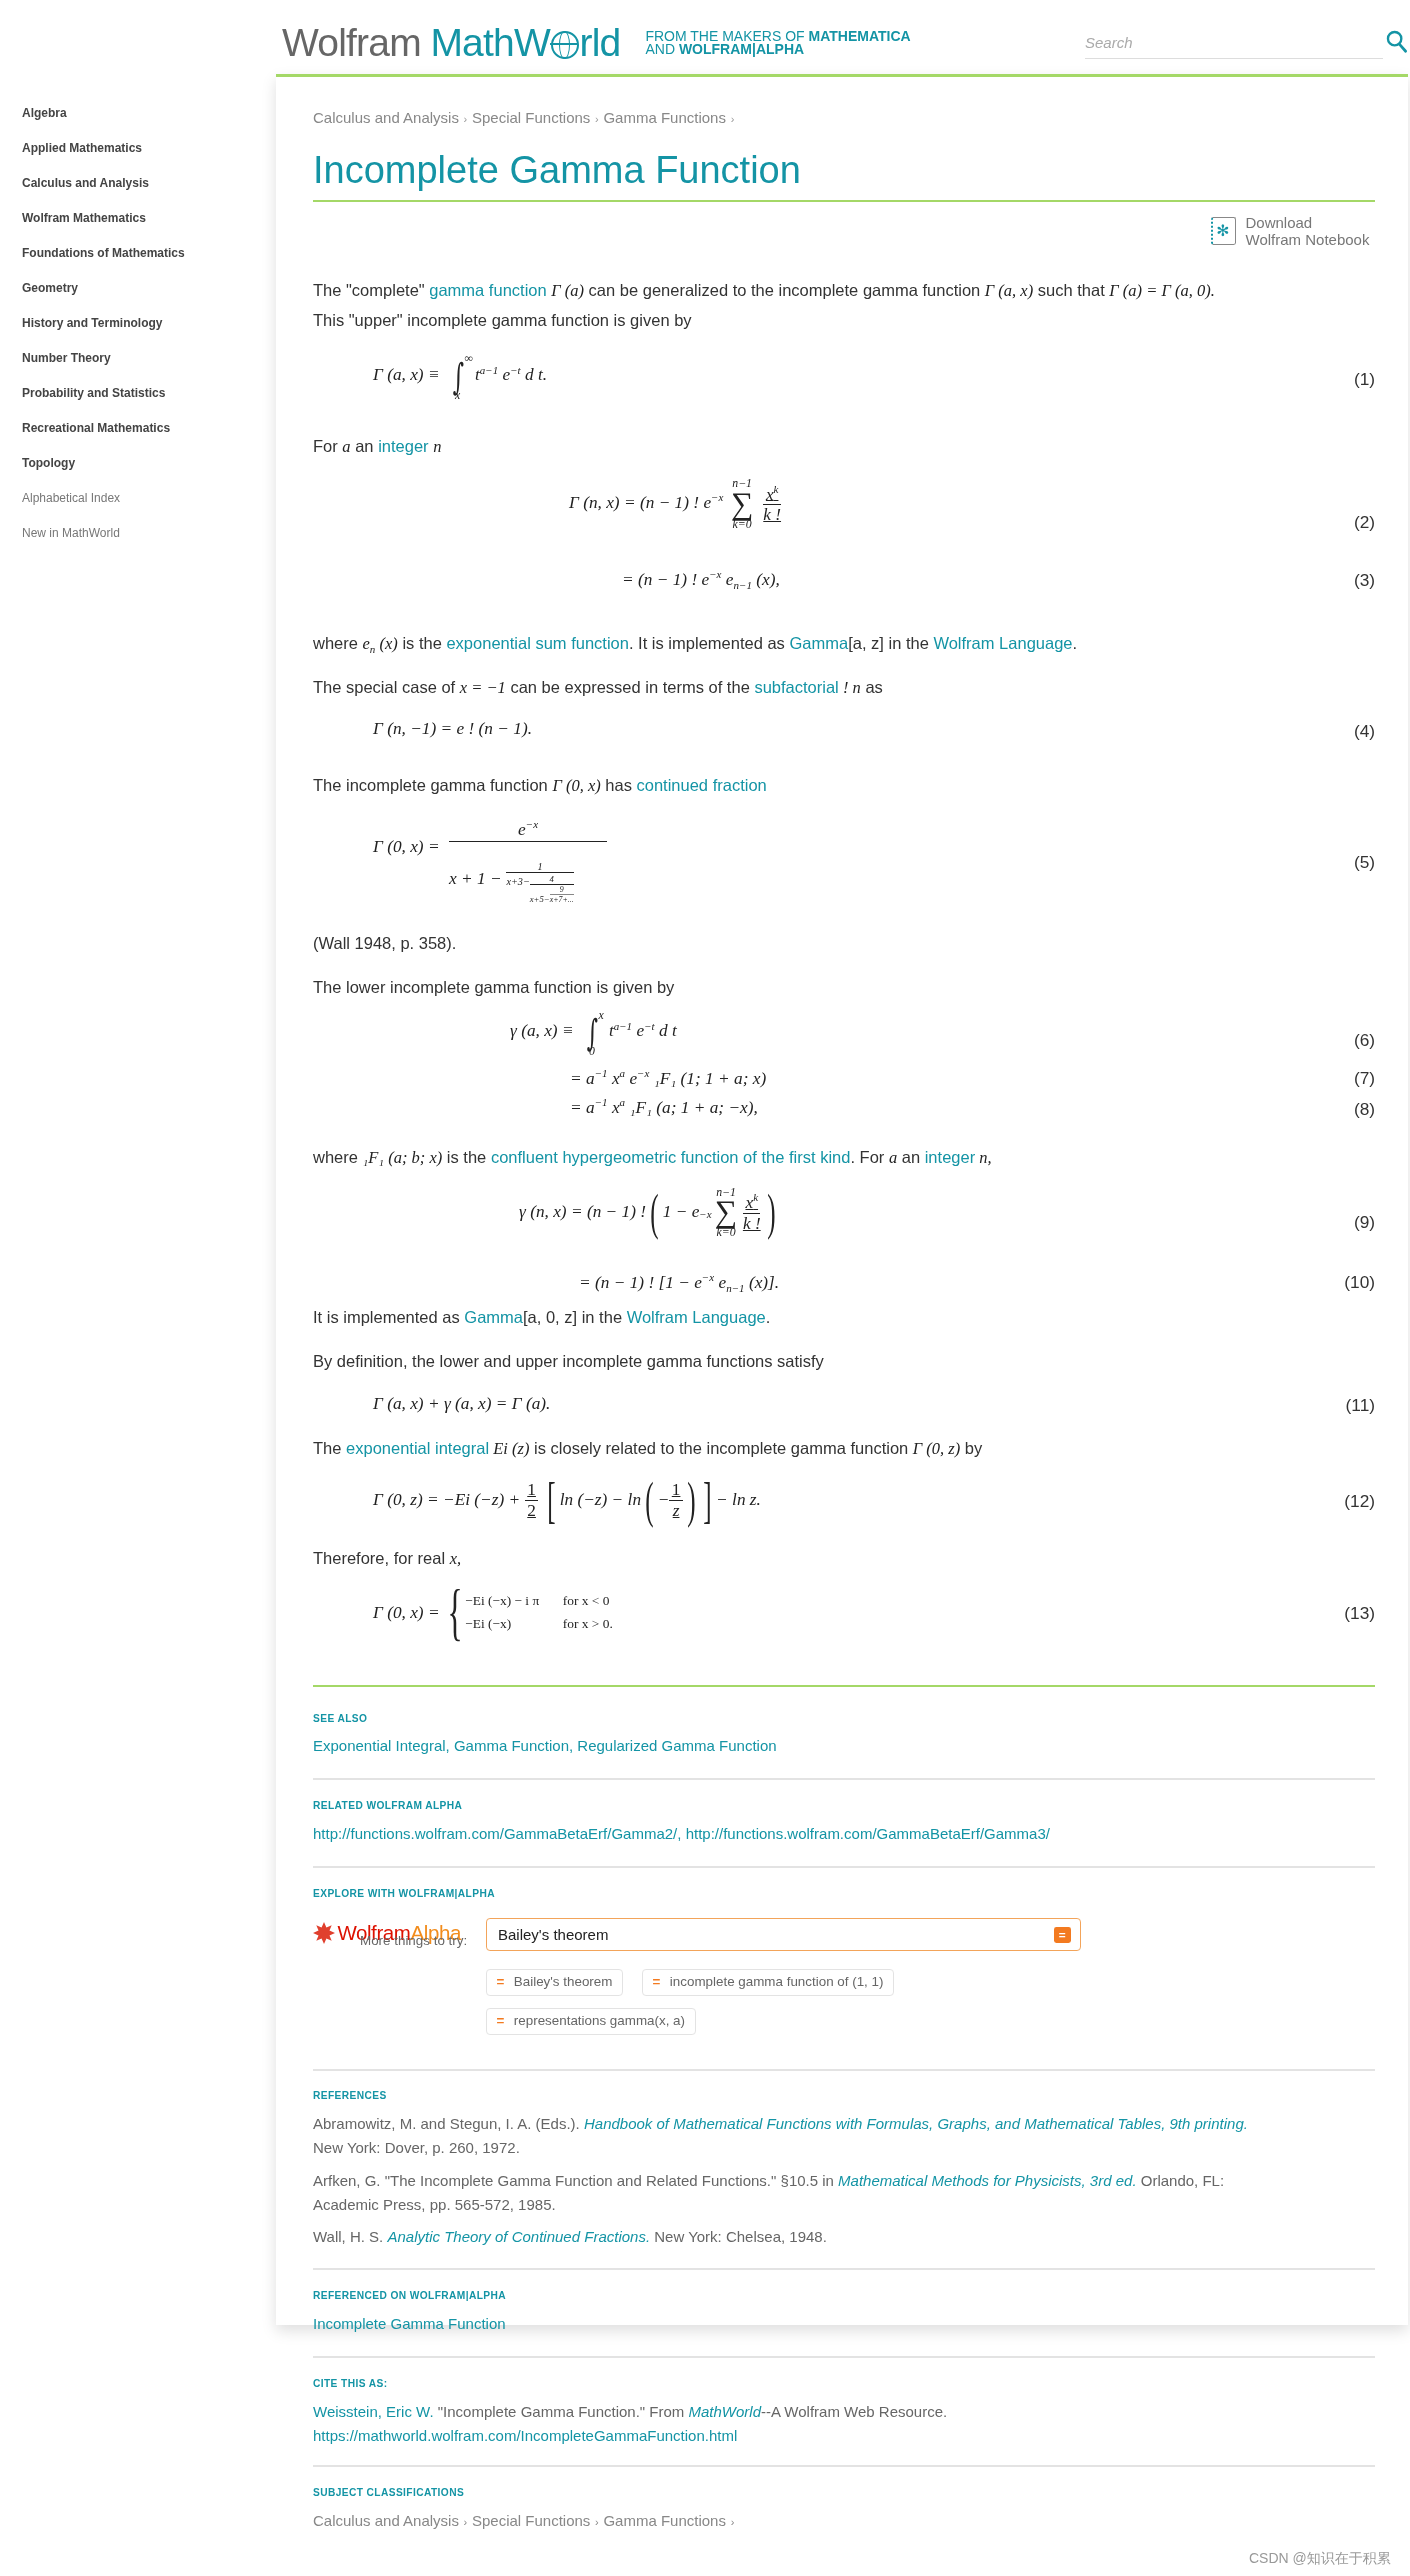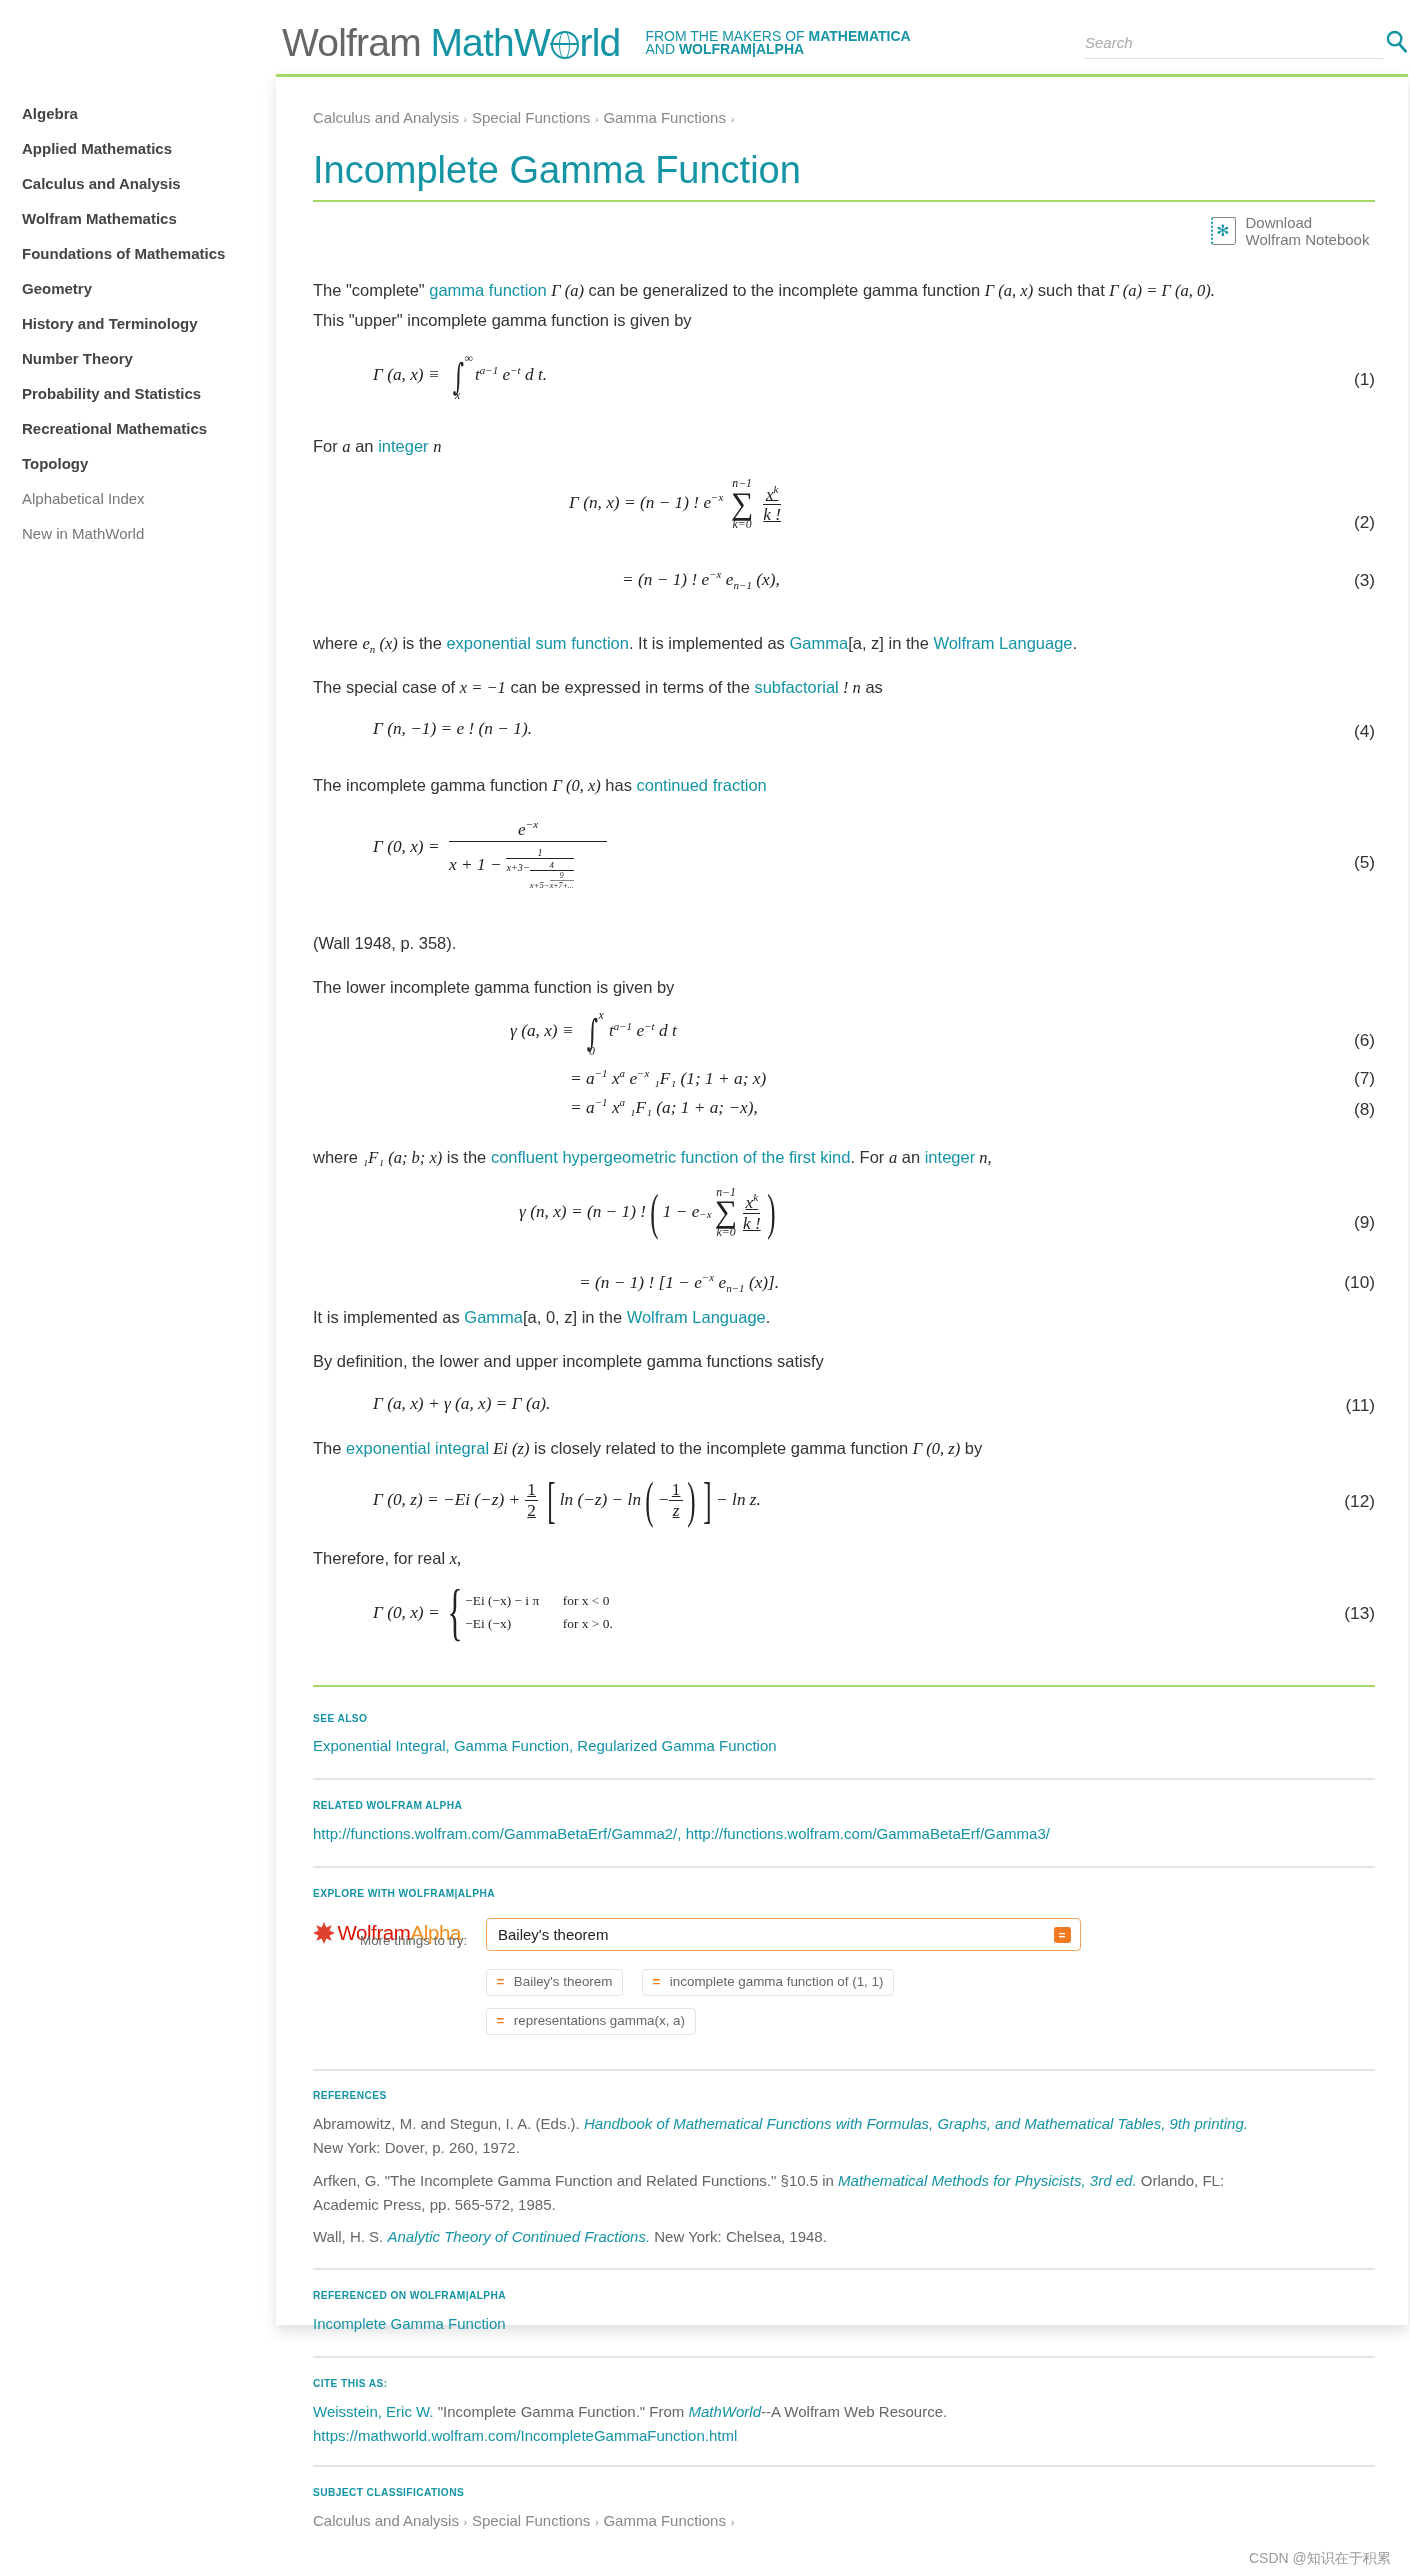--- a/index.html
+++ b/index.html
@@ -19,21 +19,21 @@
   .globe::after { content: ""; position: absolute; left: -2.4px; top: 10.2px; width: 28px; height: 1.6px; background: #1494a5; }
   .logo-tag { margin-left: 25px; font-size: 14px; line-height: 12.6px; color: #1494a5; }
   .logo-tag b { font-weight: bold; }
   .search { position: absolute; left: 1085px; top: 27px; width: 298px; height: 31.5px; border-bottom: 0.8px solid #ddd; }
   .search input { width: 100%; height: 30px; border: none; outline: none; font-size: 15px; font-style: italic; color: #999; font-family: "Liberation Sans", sans-serif; background: transparent; }
   .search input::placeholder { color: #aaa; }
   .search-btn { position: absolute; left: 1386px; top: 30px; width: 22px; height: 23.6px; cursor: pointer; }
 
   
   .sidebar { position: absolute; left: 22px; top: 102px; width: 236px; }
-  .sidebar-item { display: block; font-size: 15px; font-weight: bold; color: #444; height: 35px; line-height: 23.6px; }
+  .sidebar-item { display: block; font-size: 12px; font-weight: bold; color: #444; height: 35px; line-height: 23.6px; }
   .sidebar-item.light { font-weight: normal; color: #777; }
 
   
   .card { position: absolute; left: 276px; top: 74px; width: 1132px; height: 2251px; background: #fff; border-top: 3.9px solid #a4d867; box-shadow: 0 6.3px 14px rgba(0,0,0,0.13); }
   .content { position: absolute; left: 37px; top: 0; width: 1062px; }
   .breadcrumb { position: absolute; top: 31.5px; left: 0; font-size: 15px; color: #888; }
   .breadcrumb .sep { margin: 0 4.7px; font-size: 11px; color: #999; }
   .breadcrumb span.crumb { color: #888; cursor: pointer; }
   .title { position: absolute; top: 72px; left: 0; font-size: 38px; color: #1494a5; font-weight: normal; }
   .title-rule { position: absolute; top: 123px; left: 0; width: 1062px; height: 1.6px; background: #a4d867; }
@@ -199,21 +199,21 @@
 
     <div class="p" style="top:693px;">
       <span>The incomplete gamma function </span><span class="math">Γ (0, x)</span><span> has </span><a>continued fraction</a>
     </div>
 
     <div class="eq" style="top:736px; height:102px;">
       <div class="eqbody math" style="left:60px; top:0px; display:flex; align-items:flex-start;">
         <span style="margin-top:23.6px;">Γ (0, x) =</span>
         <span style="display:inline-flex; flex-direction:column; align-items:center; margin-left:9.5px;">
           <span style="line-height:22px;"><span>e</span><sup>−x</sup></span>
-          <span style="border-top:1.2px solid #222; width:158px; padding-top:5px; display:flex; align-items:flex-start;">
+          <span style="border-top:1.2px solid #222; width:158px; padding-top:19px; display:flex; align-items:flex-start;">
             <span style="margin-top:7.9px; white-space:nowrap;">x + 1 −</span>
             <span style="display:inline-flex; flex-direction:column; align-items:center; margin-left:4.7px; font-size:10.2px;">
               <span>1</span>
               <span style="border-top:0.9px solid #222; display:flex; align-items:flex-start; padding-top:0.8px;">
                 <span style="margin-top:2.4px;">x+3−</span>
                 <span style="display:inline-flex; flex-direction:column; align-items:center; font-size:8.7px;">
                   <span>4</span>
                   <span style="border-top:0.8px solid #222; display:flex; align-items:flex-end;">
                     <span style="margin-top:2.4px;">x+5−</span>
                     <span style="display:inline-flex; flex-direction:column; align-items:center; font-size:7.9px;">

